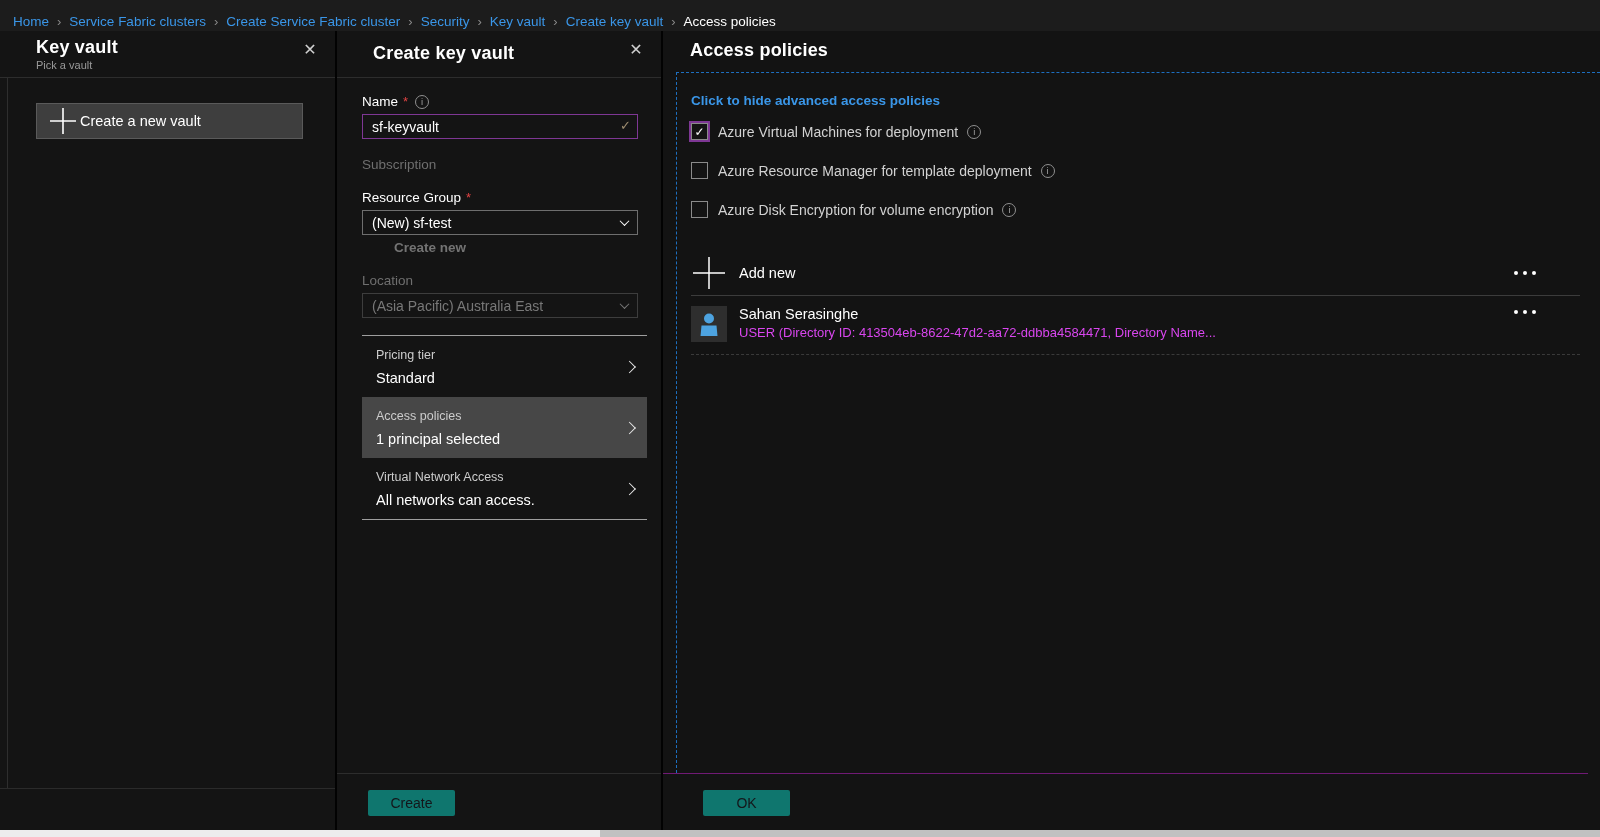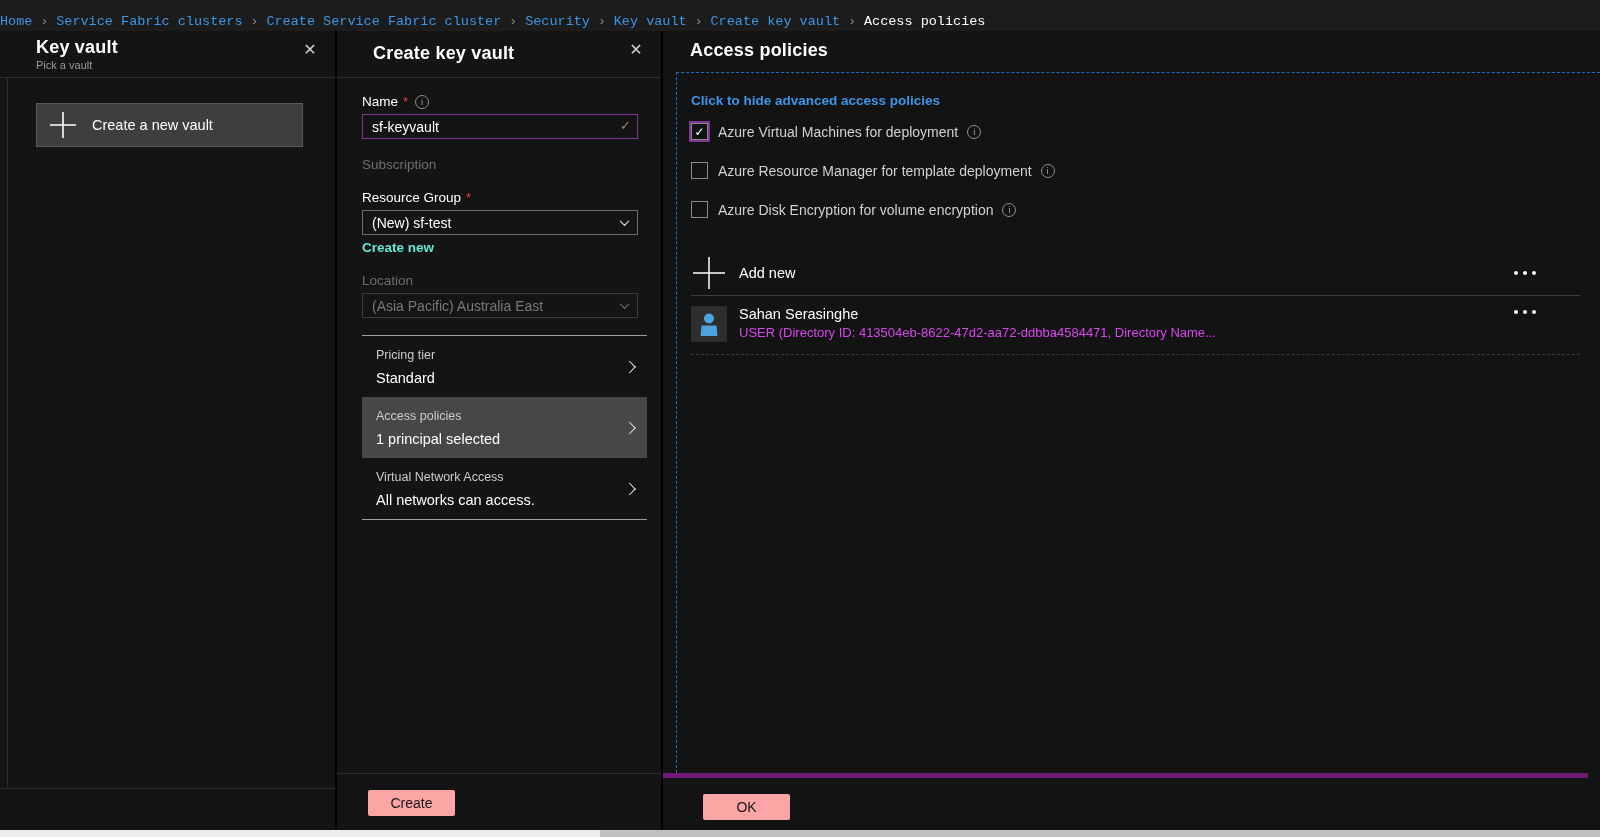--- a/index.html
+++ b/index.html
@@ -1,22 +1,22 @@
 <!DOCTYPE html>
 <html><head>
 <meta charset="utf-8">
 <style>
   * { margin:0; padding:0; box-sizing:border-box; }
   html,body { width:1600px; height:837px; background:#0a0a0a; overflow:hidden;
               font-family:"Liberation Sans", sans-serif; color:#fff; }
 
   
   .crumbbar { position:absolute; top:0; left:0; width:1600px; height:44px;
-              background:#1c1c1c; display:flex; align-items:center; 
-              font-size:13.5px; border-bottom:1px solid #050505;font-family:Liberation Mono, monospace; }
+              background:#1c1c1c; display:flex; align-items:center; padding-left:13px;
+              font-size:13.5px; border-bottom:1px solid #050505; }
   .crumb { color:#3a96e8; text-decoration:none; cursor:pointer; }
   .crumb-sep { color:#8a8a8a; margin:0 8px; font-size:13px; }
   .crumb-current { color:#fff; }
 
   
   .blades { position:absolute; top:31px; left:0; width:1600px; height:799px; display:flex; }
   .blade { position:relative; background:#141414; }
   .blade-left  { width:337px; border-right:2px solid #020202; }
   .blade-mid   { width:326px; border-right:2px solid #020202; display:flex; flex-direction:column; }
   .blade-right { flex:1; background:#131313; }
@@ -26,23 +26,23 @@
   .blade-sub { font-size:11px; color:#9a9a9a; margin-top:1px; }
   .close-btn { position:absolute; right:14px; top:7px; width:22px; height:22px;
                display:flex; align-items:center; justify-content:center;
                color:#cfcfcf; font-size:16px; cursor:pointer; }
 
   
   .blade-left::before { content:''; position:absolute; left:7px; top:47px; bottom:42px;
                         width:1px; background:#2e2e2e; }
   .blade-left::after  { content:''; position:absolute; left:0; right:0; bottom:41px;
                         height:1px; background:#2b2b2b; }
-  .create-vault-btn { margin:25px 32px 0 36px; height:44px; background:#3e3e3e;
+  .create-vault-btn { margin:25px 32px 0 36px; height:36px; background:#3e3e3e;
                       border:1px solid #5a5a5a; display:flex; align-items:center;
-                      padding-left:11px; gap:14px; font-size:14.5px; color:#fff; cursor:pointer; }
+                      padding-left:11px; gap:2px; font-size:14.5px; color:#fff; cursor:pointer; }
   .empty-row { margin:10px 32px 0 36px; padding:5px 0 12px 8px;
                border-bottom:1px solid #4a4a4a; font-size:14.5px; color:#f0f0f0; }
 
   
   .mid-content { flex:1; padding:16px 14px 0 25px; }
   .field-label { font-size:13.5px; line-height:15px; color:#fff; margin-bottom:5px;
                  display:flex; align-items:center; gap:5px; }
   .field-label.disabled { color:#6f6f6f; }
   .req { color:#e04343; font-size:13px; }
   .info-icon { width:14px; height:14px; border:1px solid #8f8f8f; border-radius:50%;
@@ -52,33 +52,33 @@
                 color:#fff; font-size:14px; padding:0 22px 0 9px;
                 font-family:"Liberation Sans", sans-serif; outline:none; }
   .input-wrap { position:relative; width:276px; }
   .valid-check { position:absolute; right:7px; top:4px; color:#9d8c6f; font-size:13px; }
   .dropdown { width:276px; height:25px; border:1px solid #6e6e6e; display:flex;
               align-items:center; justify-content:space-between; padding:0 9px;
               font-size:14px; color:#fff; cursor:pointer; }
   .dropdown.disabled { border-color:#3d3d3d; color:#787878; cursor:default; }
   .chev-down { width:7px; height:7px; border-right:1.4px solid currentColor;
                border-bottom:1.4px solid currentColor; transform:rotate(45deg) translate(-1px,-1px); }
-  .inline-link { color:#5eead4; font-size:13.5px; font-weight:700; margin-top:5px;
-                 display:inline-block; cursor:pointer; }
+  .inline-link { color:#737373; font-size:13.5px; font-weight:700; margin-top:5px;
+                 display:inline-block; cursor:pointer;margin-left:32px; }
   .mt18 { margin-top:18px; } .mt17 { margin-top:17px; }
   .settings { margin-top:17px; border-top:1px solid #9e9e9e; border-bottom:1px solid #9e9e9e; }
   .setting-item { position:relative; padding:12px 30px 11px 14px; cursor:pointer; }
   .setting-item.selected { background:#474747; }
   .setting-label { font-size:12.5px; line-height:14px; color:#cccccc; }
   .setting-value { font-size:14.5px; line-height:16px; color:#fff; margin-top:8px; }
   .chev-right { position:absolute; right:13px; top:50%; width:9px; height:9px;
                 border-top:1.8px solid #e8e8e8; border-right:1.8px solid #e8e8e8;
                 transform:translateY(-50%) rotate(45deg); }
   .blade-footer { height:57px; border-top:1px solid #2d2d2d; position:relative; }
-  .btn-primary { position:absolute; top:16px; width:87px; height:26px; background:#fca5a5;
+  .btn-primary { position:absolute; top:16px; width:87px; height:26px; background:#0f766e;
                  color:#14161a; font-size:14px; font-weight:400; border:none; border-radius:2px;
                  display:flex; align-items:center; justify-content:center; cursor:pointer;
                  font-family:"Liberation Sans", sans-serif; }
 
   
   .rp-hdr { height:41px; padding:9px 0 0 27px; }
   .dashed-region { position:absolute; top:41px; left:13px; right:0; bottom:57px;
                    border-top:1px dashed #1d6fc0; border-left:1px dashed #1d6fc0;
                    padding:18px 0 0 14px; }
   .rp-link { color:#3a96e8; font-size:13.5px; font-weight:700; cursor:pointer; display:inline-block; }
@@ -93,21 +93,21 @@
   .add-row { height:46px; display:flex; align-items:center; border-bottom:1px solid #3c3c3c; cursor:pointer;justify-content:space-between; }
   .add-label { font-size:14.5px; color:#fff; margin-left:12px; }
   .principal-row { padding:10px 0 12px 0; border-bottom:1px dashed #3a3a3a;
                    display:flex; align-items:flex-start; cursor:pointer; }
   .principal-text { margin-left:12px; }
   .principal-name { font-size:14.5px; color:#fff; }
   .principal-detail { font-size:13px; color:#d946ef; margin-top:3px; }
   .ellipsis-btn { margin-left:auto; margin-right:40px; display:flex; gap:5px; cursor:pointer; padding:4px; }
   .ellipsis-btn i { width:4px; height:4px; border-radius:50%; background:#fff; display:block; }
   .rp-footer { position:absolute; left:0; right:12px; bottom:0; height:57px;
-               border-top:5px solid #701a75; }
+               border-top:1px solid #701a75; }
 
   
   .hscroll { position:absolute; left:0; bottom:0; width:1600px; height:7px; background:#ededed; }
   .hscroll-thumb { position:absolute; left:600px; right:0; top:0; bottom:0; background:#c1c1c1; cursor:pointer; }
 
   .plus-svg { flex:none; }
 </style>
 </head>
 <body>
 

